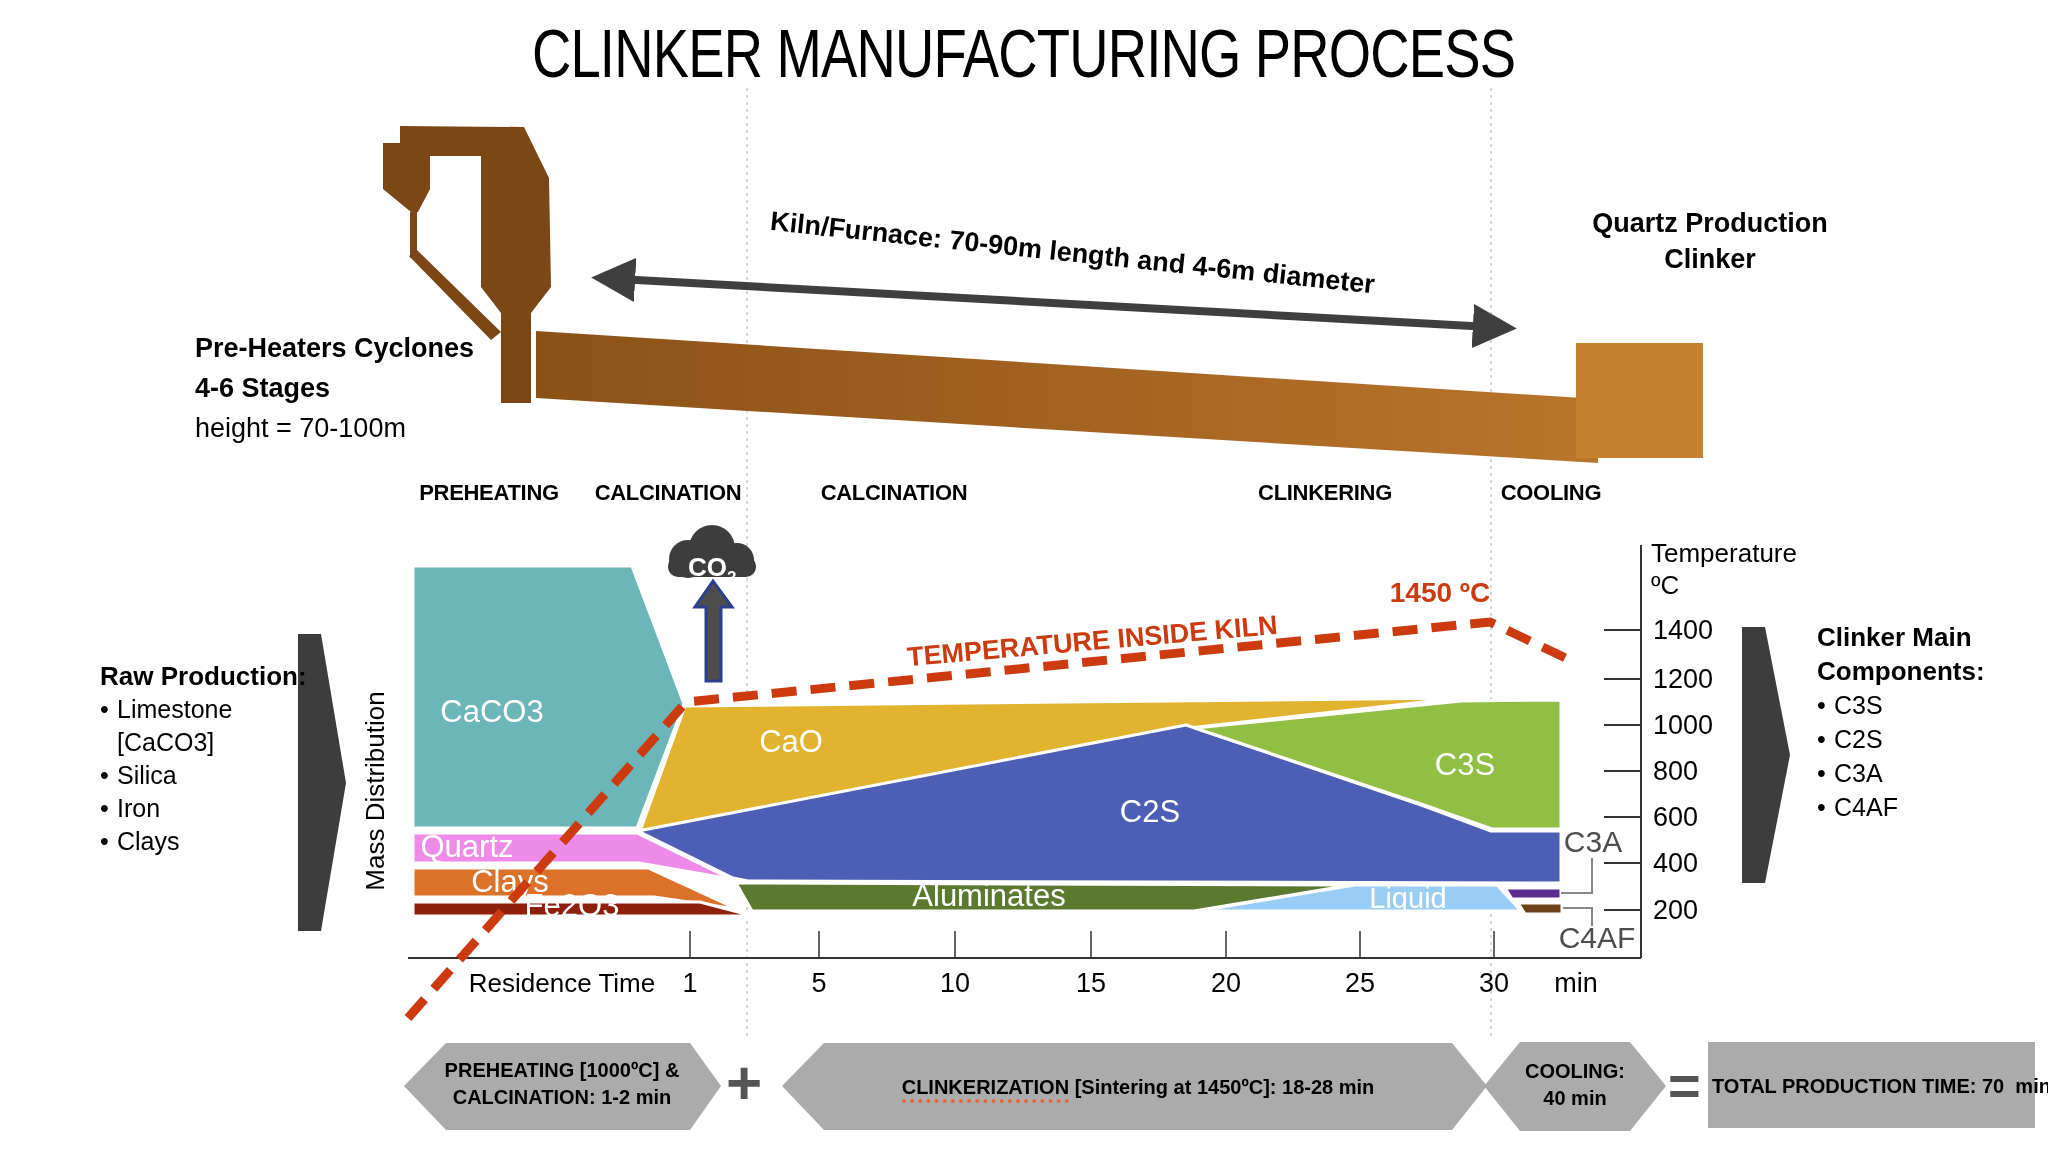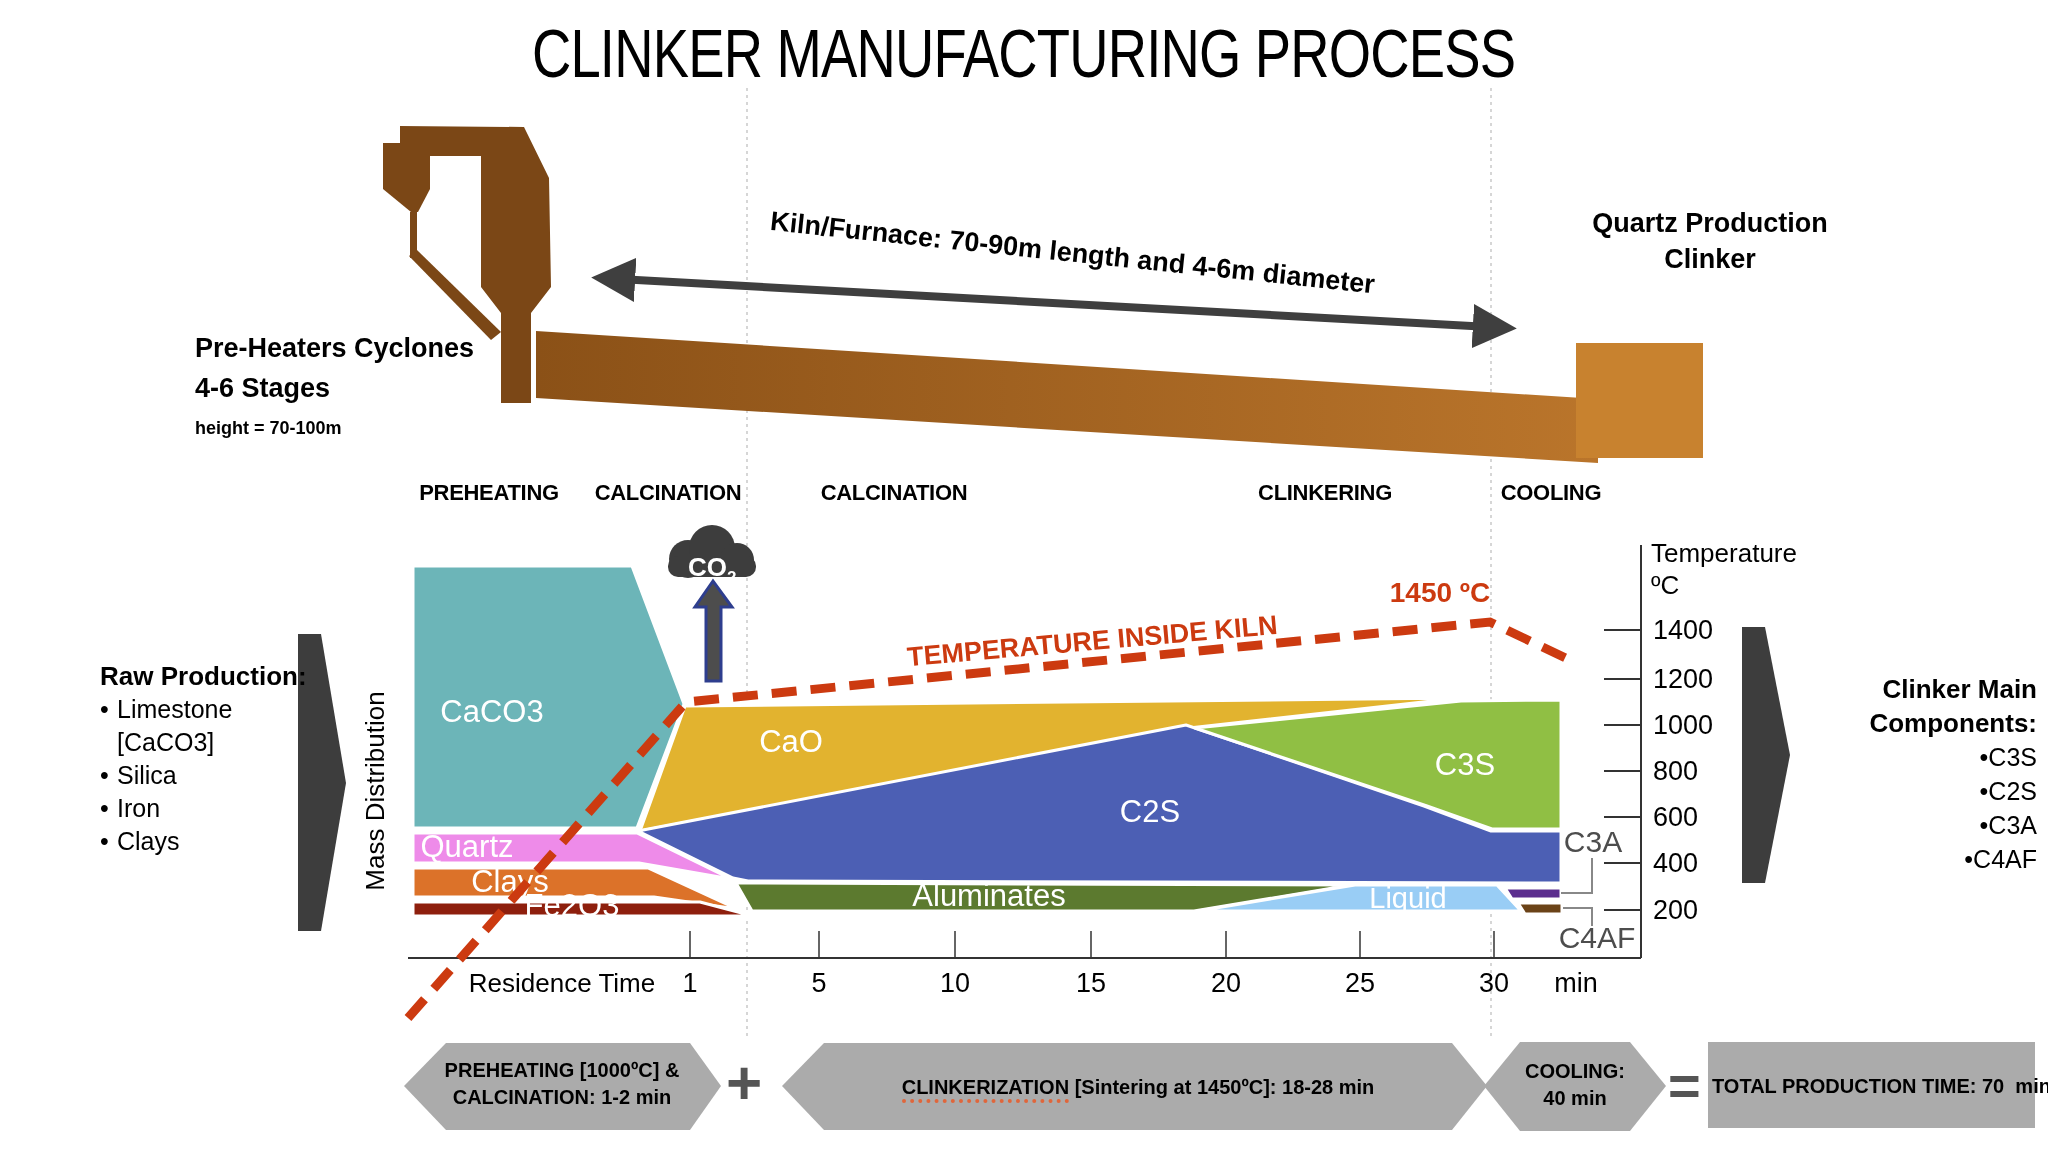--- a/index.html
+++ b/index.html
@@ -7,31 +7,31 @@
          font-family:"Liberation Sans","DejaVu Sans",sans-serif;color:#000;}
   #diagram{position:absolute;left:0;top:0;}
   .abs{position:absolute;}
   .title-wrap{left:0;top:14px;width:2048px;text-align:center;}
   .title-inner{display:inline-block;font-size:68px;font-weight:400;letter-spacing:-1px;
                transform:scaleX(0.80);transform-origin:center;white-space:nowrap;}
   .kiln-label{left:772px;top:206px;white-space:nowrap;font-weight:700;font-size:27px;
               transform:rotate(6deg);transform-origin:left top;}
   .preheater-block{left:195px;top:328px;width:300px;text-align:left;line-height:40px;}
   .preheater-block .b{font-weight:700;font-size:27px;}
-  .preheater-block .r{font-weight:700;font-size:18px;}
+  .preheater-block .r{font-weight:400;font-size:27px;}
   .production-block{left:1570px;top:205px;width:280px;text-align:center;line-height:36px;}
   .production-block .b{font-weight:700;font-size:27px;}
   .production-block .r{font-weight:400;font-size:25px;}
   .stage-label{top:480px;transform:translateX(-50%);font-weight:700;font-size:22px;letter-spacing:-0.3px;white-space:nowrap;}
   .panel{font-size:25px;line-height:33px;}
   .panel .hd{font-weight:700;font-size:26px;}
   .panel .indent{padding-left:17px;}
   .bullet{display:inline-block;width:17px;}
   .left-panel{left:100px;top:660px;width:230px;}
-  .right-panel{left:1817px;top:672px;width:220px;line-height:34px;text-align:right;}
+  .right-panel{left:1817px;top:620px;width:220px;line-height:34px;}
   .foot-text{font-weight:700;font-size:20px;text-align:center;line-height:27px;}
   .plus-sign{font-size:62px;font-weight:700;color:#555;line-height:62px;}
   .eq-sign{font-size:56px;font-weight:700;color:#555;line-height:56px;}
   .dotted-under{border-bottom:4px dotted #E0663B;padding-bottom:1px;}
   .pre{white-space:pre;}
   svg text{font-family:"Liberation Sans","DejaVu Sans",sans-serif;}
 </style>
 </head>
 <body>
 

